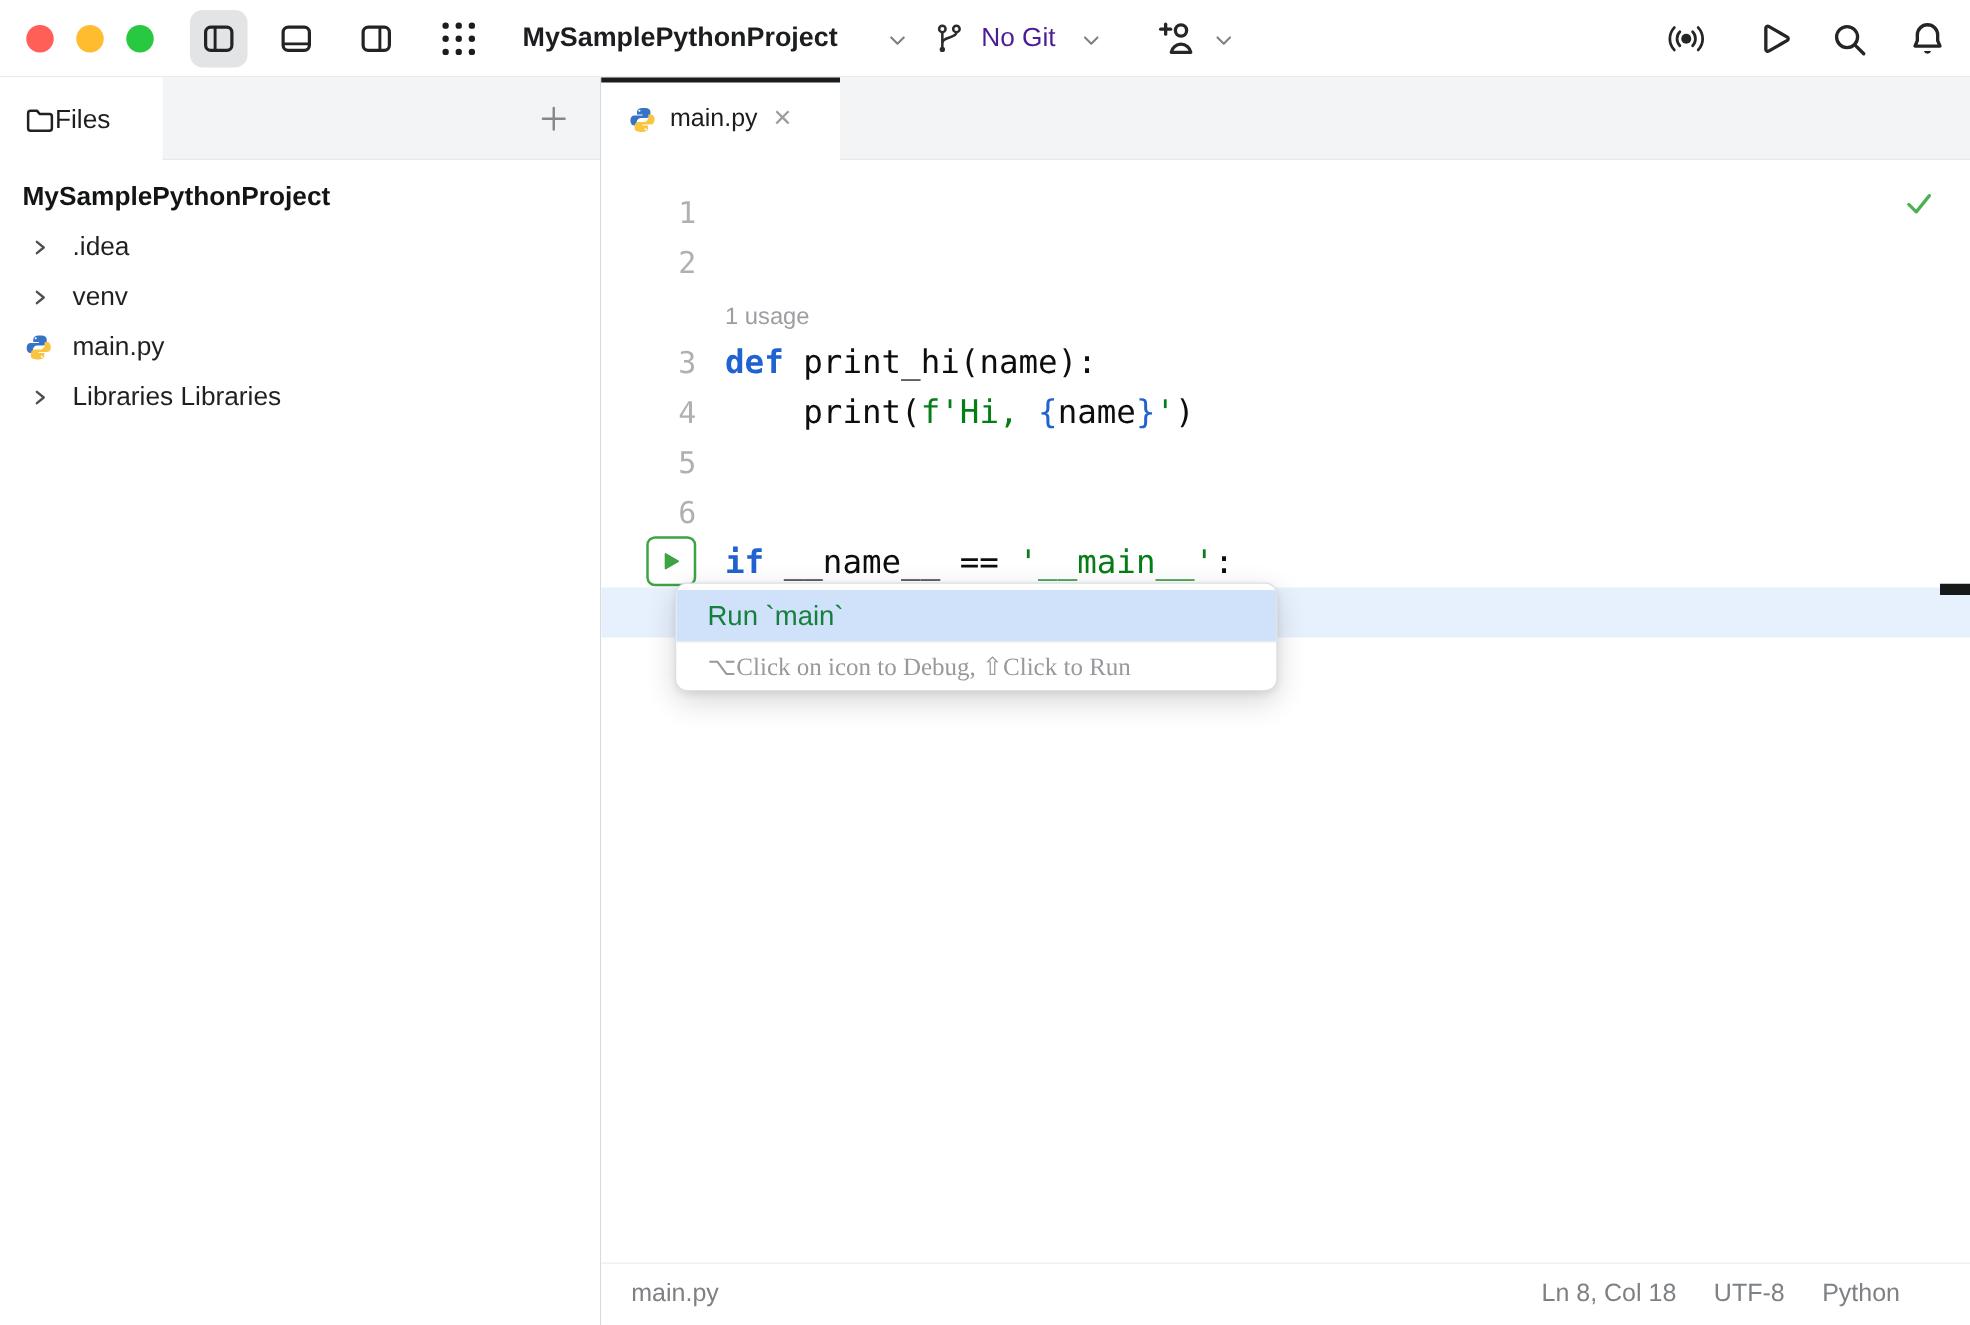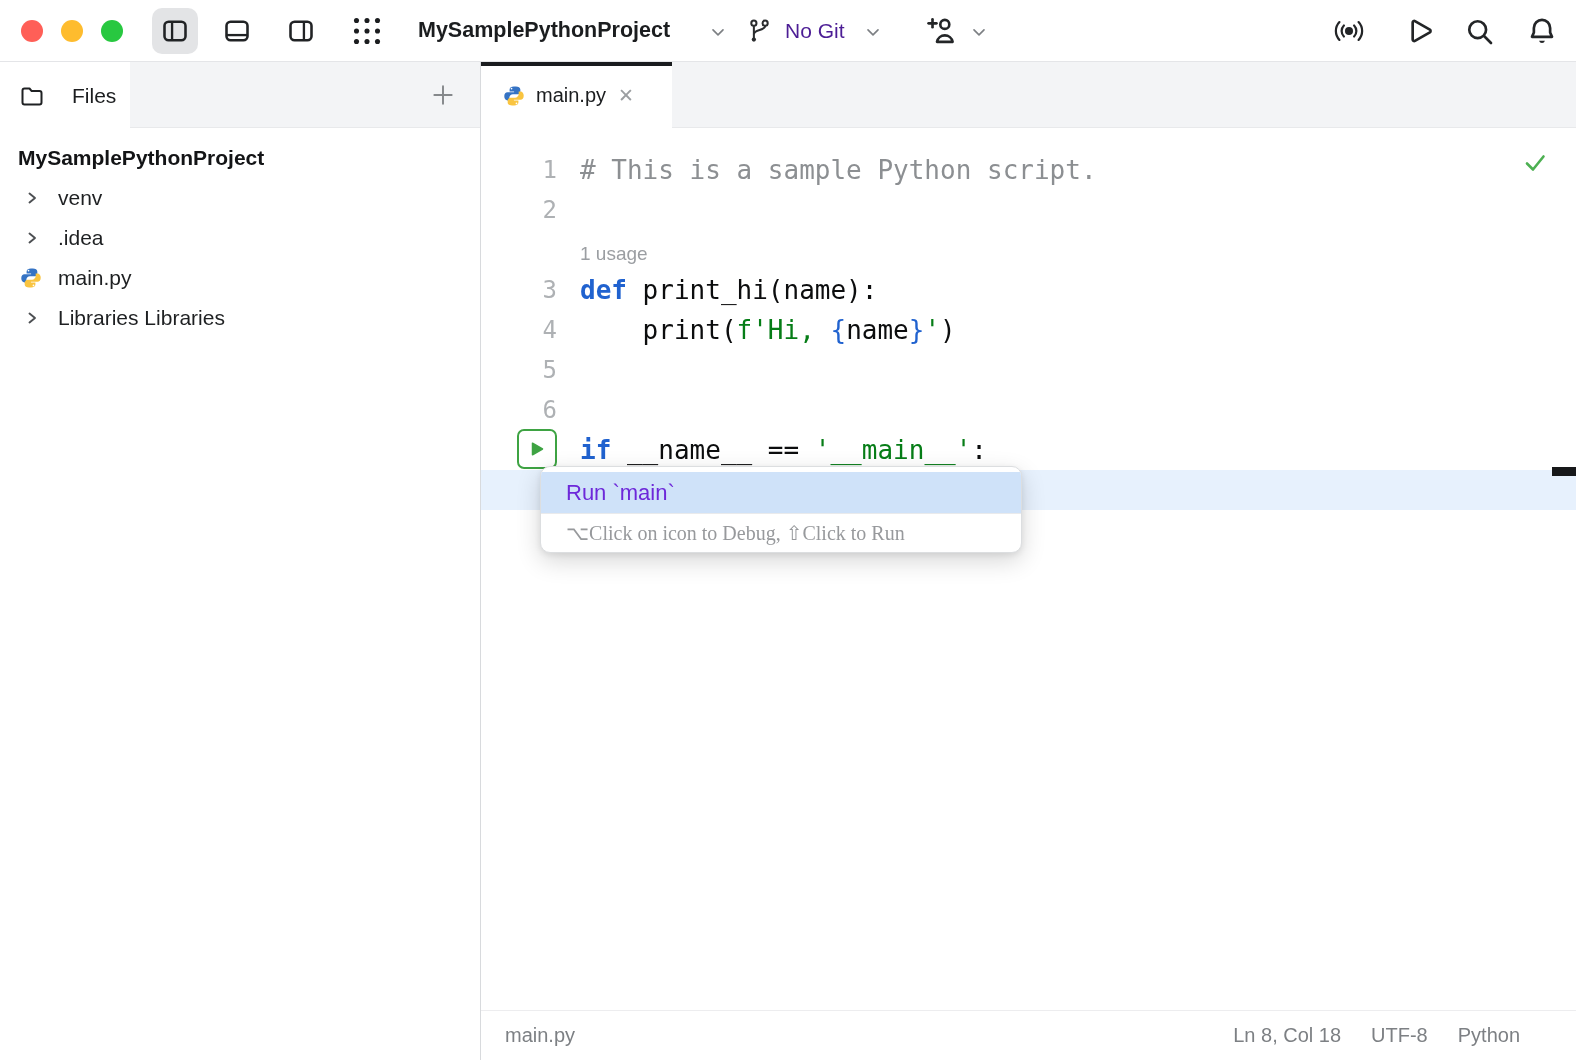--- a/index.html
+++ b/index.html
@@ -29,21 +29,21 @@
   .tb-ic { position:absolute; top:14px; width:34px; height:34px;
            display:flex; align-items:center; justify-content:center; }
 
   
   .sidebar { position:absolute; left:0; top:62px; width:481px; height:998px;
              background:#fff; border-right:1px solid #d8dadd; }
   .side-tabstrip { position:absolute; left:0; top:0; width:100%; height:66px;
                    background:#f3f4f6; border-bottom:1px solid #e8e9eb; }
   .files-tab { position:absolute; left:0; top:0; width:130px; height:67px; background:#fff;
                display:flex; align-items:center; z-index:2; }
-  .files-tab .lbl { font-size:21px; margin-left:28px; color:#1b1d1f; }
+  .files-tab .lbl { font-size:21px; margin-left:0; color:#1b1d1f; }
   .files-tab svg { margin-left:20px; }
   .plus-btn { position:absolute; right:24px; top:20px; width:26px; height:26px; }
   .tree { position:absolute; left:0; top:67px; width:100%; }
   .tree-root { height:40px; line-height:40px; padding-left:18px; font-size:21px; font-weight:700;
                color:#131416; margin-top:9px; }
   .tree-row { height:40px; display:flex; align-items:center; font-size:21px; color:#1e2022; }
   .tree-row .tw-chevron { width:16px; margin-left:24px; margin-right:18px; display:flex; }
   .tree-row .tw-fileicon { width:22px; margin-left:20px; margin-right:16px; display:flex; }
 
   
@@ -77,21 +77,21 @@
   .tok-plain   { color:var(--c-plain);margin-top:20px; }
 
   .run-btn { position:absolute; left:36px; top:301px; width:40px; height:40px; background:#fff;
              border:2.5px solid var(--c-run_green); border-radius:7px; z-index:2;
              display:flex; align-items:center; justify-content:center; }
 
   .popup { position:absolute; left:59px; top:338px; width:482px; background:#fff; border-radius:10px;
            border:1px solid #dcdee0; box-shadow:0 8px 24px rgba(0,0,0,.16), 0 2px 6px rgba(0,0,0,.08);
            padding-top:5px; z-index:3; overflow:hidden; }
   .popup .prow { height:41px; display:flex; align-items:center; padding-left:25px;
-                 background:var(--c-sel); font-size:22px; color:#6d28d9; }
+                 background:var(--c-sel); font-size:22px; color:#15803d; }
   .popup .hint { height:39px; display:flex; align-items:center; padding-left:25px;
                  border-top:1px solid #e9eaec; font-size:20px; color:#97999c;font-family:Liberation Serif, serif; }
 
   .status-bar { position:absolute; left:0; right:0; bottom:0; height:50px; background:#fff;
                 border-top:1px solid #ededef; display:flex; align-items:center;
                 font-size:20px; color:#7d8084; }
   .status-bar .file { margin-left:24px; }
   .status-right { margin-left:auto; display:flex; gap:30px; margin-right:56px; }
 
   svg { display:block; }
@@ -212,30 +212,30 @@
 
     <div class="tree">
       <div class="tree-root">MySamplePythonProject</div>
 
       <div class="tree-row">
         <span class="tw-chevron">
           <svg width="16" height="16" viewBox="0 0 16 16">
               <polyline points="5.5,3.5 11,8 5.5,12.5" fill="none" stroke="#4c4f52" stroke-width="1.9" stroke-linecap="round" stroke-linejoin="round"></polyline>
             </svg>
         </span>
-        <span>venv</span>
+        <span>.idea</span>
       </div>
 
       <div class="tree-row">
         <span class="tw-chevron">
           <svg width="16" height="16" viewBox="0 0 16 16">
               <polyline points="5.5,3.5 11,8 5.5,12.5" fill="none" stroke="#4c4f52" stroke-width="1.9" stroke-linecap="round" stroke-linejoin="round"></polyline>
             </svg>
         </span>
-        <span>.idea</span>
+        <span>venv</span>
       </div>
 
       <div class="tree-row">
         <span class="tw-fileicon">
           <svg width="22" height="22" viewBox="0 0 24 24">
             <path d="M11.9 1.6c-2.7 0-4.7 1.2-4.7 3.2v2.3h4.9v.9H4.9c-2 0-3.5 1.7-3.5 4.4s1.5 4.5 3.5 4.5h2v-2.7c0-2.2 1.8-4 4-4h4.8c1.8 0 3.2-1.5 3.2-3.4v-2c0-2-2.1-3.2-4.8-3.2h-2.2z" fill="#3573c4"></path>
             <circle cx="9.3" cy="3.9" r="0.95" fill="#fff"></circle>
             <path d="M12.1 22.4c2.7 0 4.7-1.2 4.7-3.2v-2.3h-4.9V16h7.2c2 0 3.5-1.7 3.5-4.4s-1.5-4.5-3.5-4.5h-2v2.7c0 2.2-1.8 4-4 4H8.3c-1.8 0-3.2 1.5-3.2 3.4v2c0 2 2.1 3.2 4.8 3.2h2.2z" fill="#f9c440"></path>
             <circle cx="14.7" cy="20.1" r="0.95" fill="#fff"></circle>
           </svg>
@@ -275,21 +275,20 @@
       <div class="line-band"></div>
       <div class="scroll-dash"></div>
 
       <svg class="check-widget" viewBox="0 0 28 28">
         <polyline points="6,14.5 12,20.5 22.5,7.5" fill="none" stroke="var(--c-check_green)" stroke-width="2.6" stroke-linecap="round" stroke-linejoin="round"></polyline>
       </svg>
 
       <div id="code-rows">
           <div class="crow">
             <span class="ln">1</span>
-            <span class="code"><span class="tok-comment"># This is a sample Python script.</span></span>
           </div>
           <div class="crow">
             <span class="ln">2</span>
             <span class="code"></span>
           </div>
           <div class="crow inlay">
             <span class="ln"></span>
             <span class="code">1 usage</span>
           </div>
           <div class="crow">

